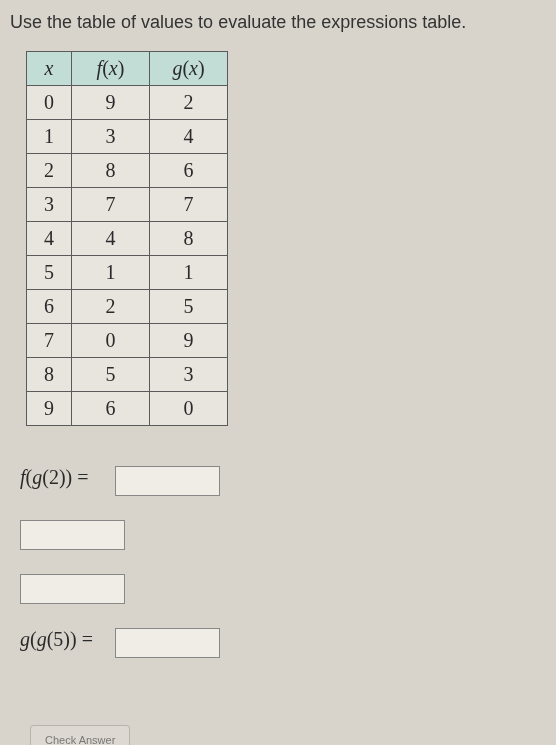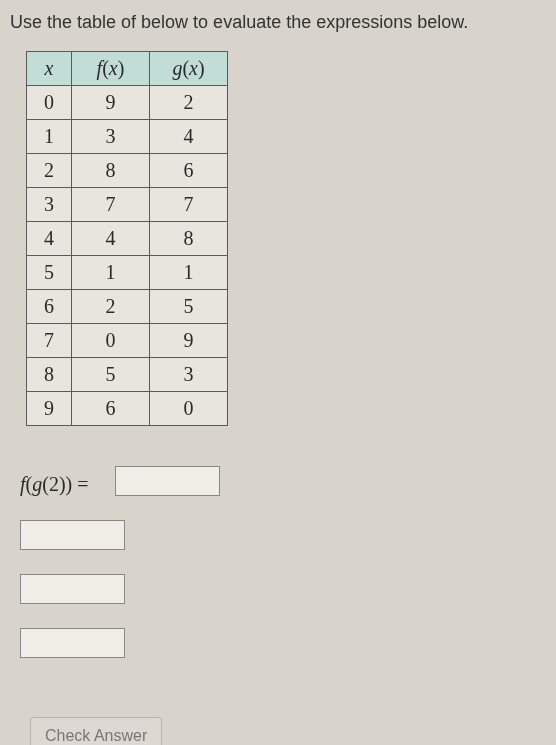--- a/index.html
+++ b/index.html
@@ -41,21 +41,21 @@
     .col-x { width: 45px; }
     .col-f { width: 78px; }
     .col-g { width: 78px; }
     .fn { font-style: italic; }
     .paren { font-style: normal; }
     .questions {
       margin-left: 10px;
     }
     .qrow {
       display: flex;
-      align-items: flex-end;
+      align-items: flex-start;
       margin-bottom: 24px;
       font-size: 20px;
       font-family: 'Times New Roman', serif;
     }
     .qlabel {
       font-style: italic;
       min-width: 95px;
     }
     .qlabel .paren { font-style: normal; }
     input.ans {
@@ -69,31 +69,31 @@
     .check-btn {
       position: absolute;
       bottom: 0;
       left: 30px;
       padding: 8px 14px 0 14px;
       background: #ddd9d2;
       border: 1px solid #b8b4ac;
       border-bottom: none;
       border-radius: 4px 4px 0 0;
       font-family: Arial, sans-serif;
-      font-size: 16px;
+      font-size: 11px;
       color: #777;
       cursor: pointer;
-      height: 28px;
+      height: 20px;
       overflow: hidden;
     }
   </style>
 </head>
 <body>
 
-<div class="prompt">Use the table of below to evaluate the expressions below.</div>
+<div class="prompt">Use the table of values to evaluate the expressions table.</div>
 
 <table class="data">
   <thead>
     <tr>
       <th class="col-x"><span class="fn">x</span></th>
       <th class="col-f"><span class="fn">f</span><span class="paren">(</span><span class="fn">x</span><span class="paren">)</span></th>
       <th class="col-g"><span class="fn">g</span><span class="paren">(</span><span class="fn">x</span><span class="paren">)</span></th>
     </tr>
   </thead>
   <tbody id="table-body">
@@ -155,17 +155,18 @@
     <span class="qlabel"><span class="fn">f</span><span class="paren">(</span><span class="fn">g</span><span class="paren">(2)) =</span></span>
     <input class="ans" type="text" value="" style="">
   </div>
   <div class="qrow">
     <input class="ans" type="text" value="" style="">
   </div>
   <div class="qrow">
     <input class="ans" type="text" value="" style="">
   </div>
   <div class="qrow">
+    <span class="qlabel"><span class="fn">g</span><span class="paren">(</span><span class="fn">g</span><span class="paren">(5)) =</span></span>
     <input class="ans" type="text" value="" style="">
   </div>
 </div>
 
 <button class="check-btn">Check Answer</button>
 
 </body></html>

